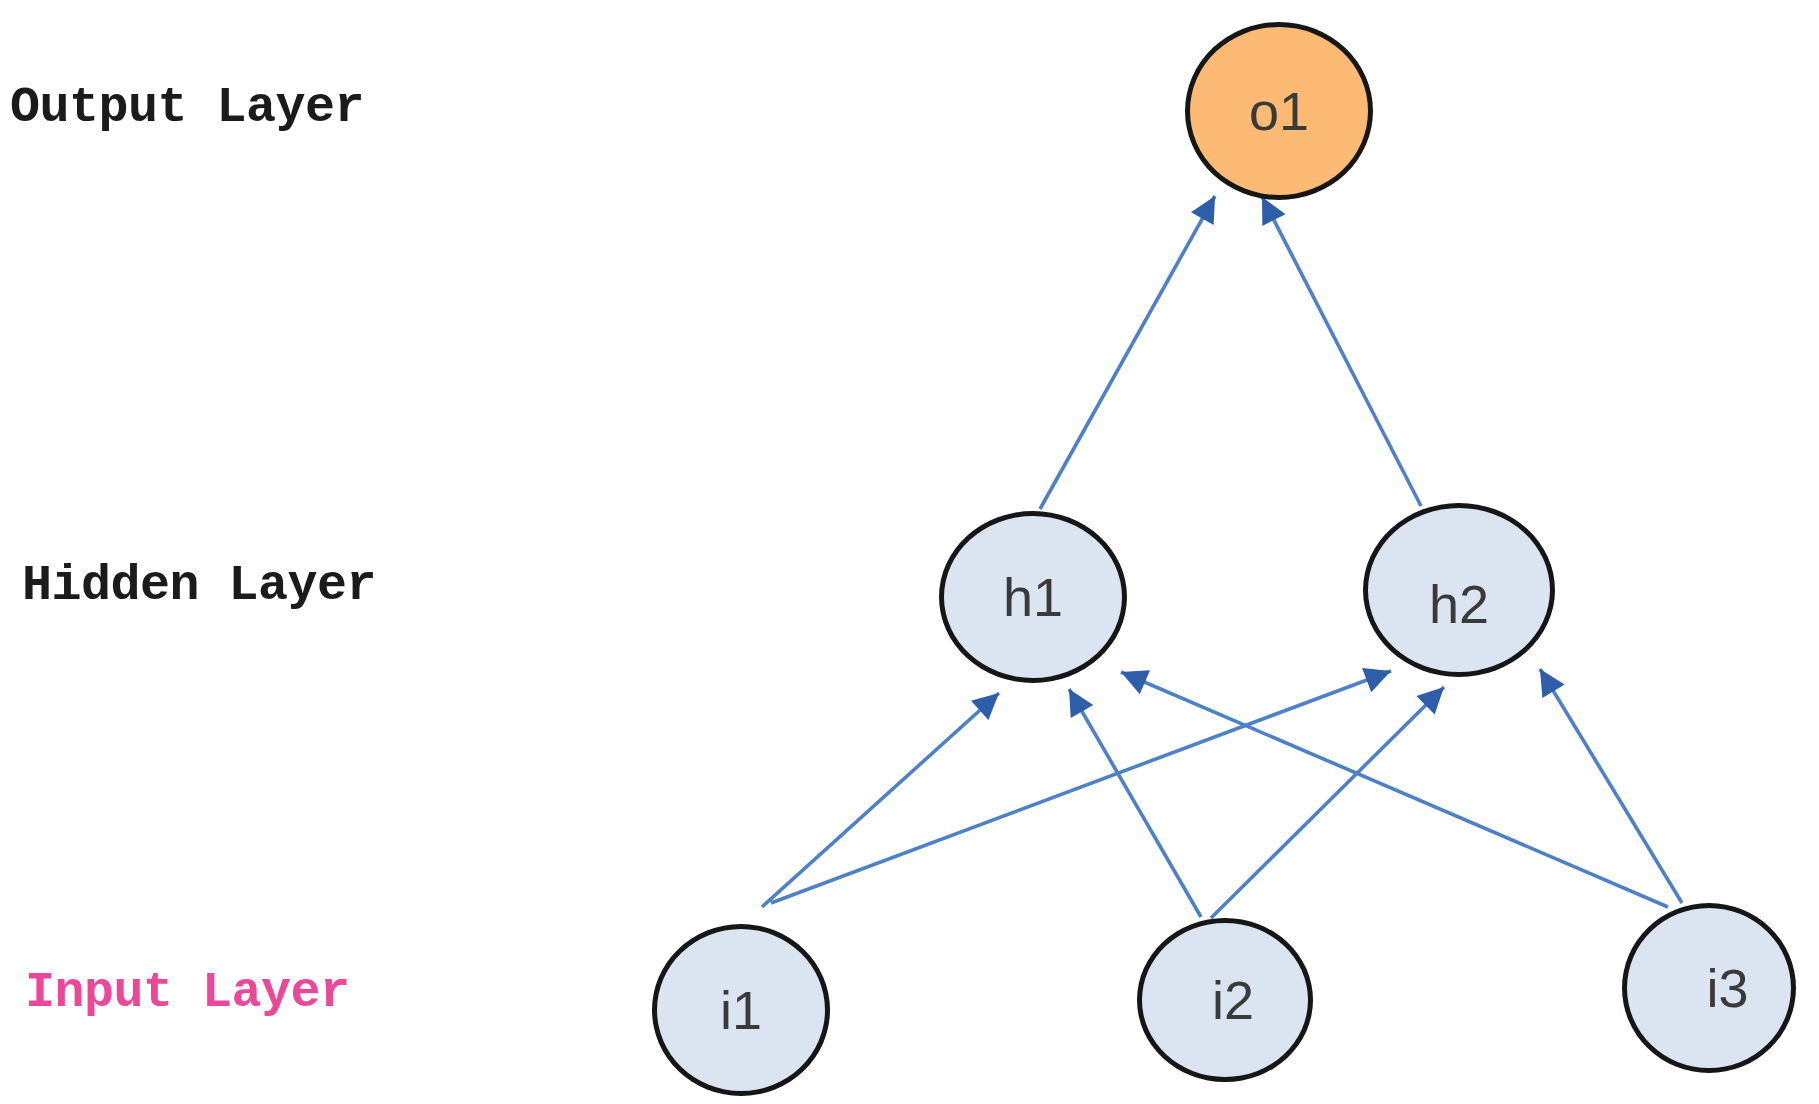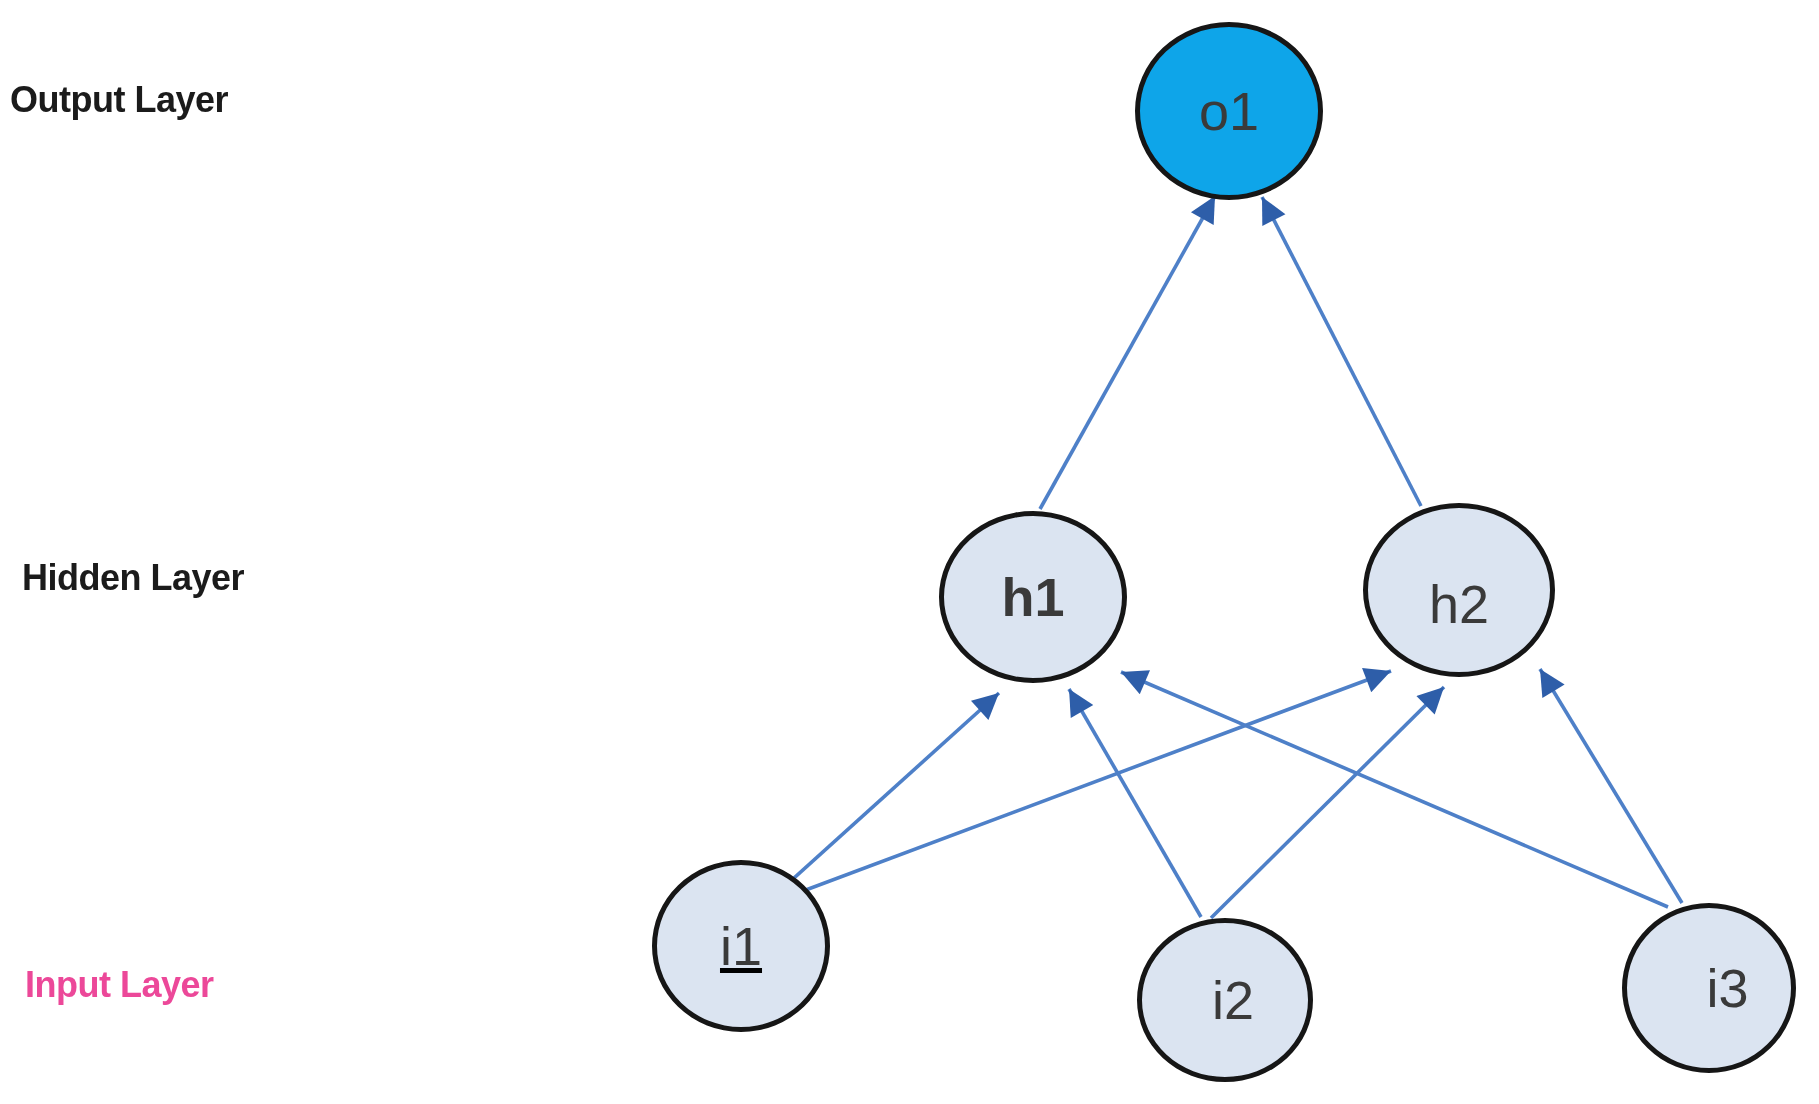--- a/index.html
+++ b/index.html
@@ -38,27 +38,28 @@
   }
   .node-label {
     font-size: 54px;
     font-weight: 400;
     letter-spacing: 0px;
     line-height: 1;
     user-select: none;
   }
   .layer-label {
     position: absolute;
-    font-size: 36px;
+    font-size: 50px;
     font-weight: 700;
     letter-spacing: -0.5px;
     line-height: 1.1;
     white-space: nowrap;
     z-index: 3;
     user-select: none;
+    font-family: Liberation Mono, monospace;
   }
 </style>
 </head>
 <body>
 
 <div class="canvas" style="background: rgb(255, 255, 255);">
   <svg class="edges-layer" id="edges-layer" viewBox="0 0 1819 1104" xmlns="http://www.w3.org/2000/svg">
     <defs>
       <marker id="arrowhead" viewBox="0 0 10 10" refX="10" refY="5" markerWidth="30" markerHeight="26" markerUnits="userSpaceOnUse" orient="auto">
         <path id="arrowhead-path" d="M 0 0 L 10 5 L 0 10 Z" fill="#2e5ea9"></path>
@@ -74,30 +75,30 @@
         <line x1="1668" y1="907" x2="1121" y2="672" class="edge" stroke="#4e80c8" marker-end="url(#arrowhead)"></line>
         <line x1="1682" y1="903" x2="1540" y2="669" class="edge" stroke="#4e80c8" marker-end="url(#arrowhead)"></line>
       </g>
   </svg>
   <div id="label-group">
       <div class="layer-label" style="left: 10px; top: 80px; color: rgb(27, 27, 27);">Output Layer</div>
       <div class="layer-label" style="left: 22px; top: 558px; color: rgb(27, 27, 27);">Hidden Layer</div>
       <div class="layer-label" style="left: 25px; top: 965px; color: #ec4899;">Input Layer</div>
     </div>
   <div id="node-group">
-      <div class="node" style="left: 1135px; top: 22px; width: 188px; height: 178px; background: #0ea5e9; border: 5px solid rgb(22, 22, 22);">
+      <div class="node" style="left: 1185px; top: 22px; width: 188px; height: 178px; background: #fdba74; border: 5px solid rgb(22, 22, 22);">
         <span class="node-label" style="color: rgb(58, 58, 58);">o1</span>
       </div>
       <div class="node" style="left: 939px; top: 511px; width: 188px; height: 172px; background: rgb(219, 228, 241); border: 5px solid rgb(22, 22, 22);">
-        <span class="node-label" style="color: rgb(58, 58, 58); font-weight: bold;">h1</span>
+        <span class="node-label" style="color: rgb(58, 58, 58);">h1</span>
       </div>
       <div class="node" style="left: 1363px; top: 503px; width: 192px; height: 174px; background: rgb(219, 228, 241); border: 5px solid rgb(22, 22, 22);">
         <span class="node-label" style="color: rgb(58, 58, 58); margin-top: 28px;">h2</span>
       </div>
-      <div class="node" style="left: 652px; top: 860px; width: 178px; height: 172px; background: rgb(219, 228, 241); border: 5px solid rgb(22, 22, 22); text-decoration: underline;">
+      <div class="node" style="left: 652px; top: 924px; width: 178px; height: 172px; background: rgb(219, 228, 241); border: 5px solid rgb(22, 22, 22);">
         <span class="node-label" style="color: rgb(58, 58, 58);">i1</span>
       </div>
       <div class="node" style="left: 1137px; top: 918px; width: 176px; height: 164px; background: rgb(219, 228, 241); border: 5px solid rgb(22, 22, 22);">
         <span class="node-label" style="color: rgb(58, 58, 58); margin-left: 16px;">i2</span>
       </div>
       <div class="node" style="left: 1622px; top: 903px; width: 174px; height: 170px; background: rgb(219, 228, 241); border: 5px solid rgb(22, 22, 22);">
         <span class="node-label" style="color: rgb(58, 58, 58); margin-left: 37px;">i3</span>
       </div>
     </div>
 </div>

